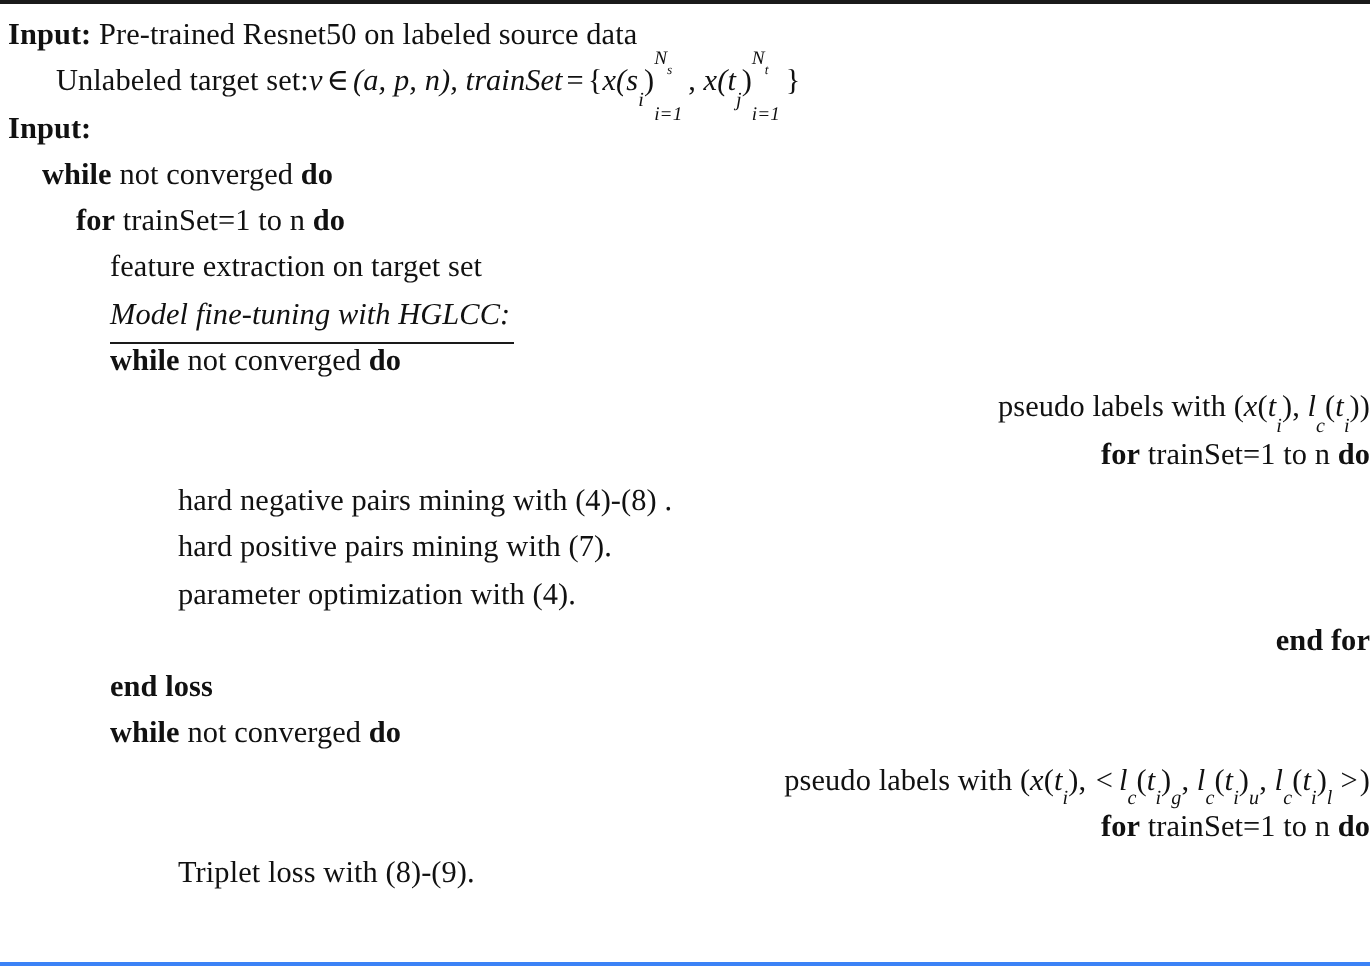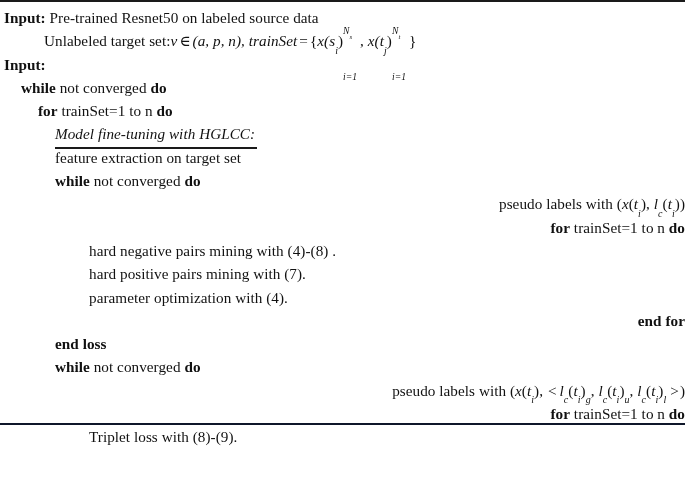--- a/index.html
+++ b/index.html
@@ -12,45 +12,45 @@
     height: 483px;
     overflow: hidden;
     font-family: "Liberation Serif", "DejaVu Serif", serif;
     color: #111111;
     -webkit-font-smoothing: antialiased;
   }
 
   #algorithm {
     position: relative;
     width: 685px;
-    height: 425px;
+    height: 483px;
     box-sizing: border-box;
     background: #ffffff;
     border-top: 2px solid #1a1a1a;
-    border-bottom: 2px solid #0f172a;
+    border-bottom: 2px solid #3b82f6;
     padding: 4px 0 0 0;
   }
 
   .line {
     position: relative;
     height: 23.3px;
     line-height: 23.3px;
     font-size: 15.2px;
     white-space: nowrap;
     letter-spacing: 0.05px;
   }
 
   
   .i0  { padding-left: 4px;   }
   .i1  { padding-left: 21px;  }
   .i2  { padding-left: 38px;  }
   .i3  { padding-left: 55px;  }
   .i4  { padding-left: 72px; text-align: right;  }
   .i5  { padding-left: 89px;  }
-  .ihang { padding-left: 44px; }
+  .ihang { padding-left: 28px; }
 
   .kw {
     font-weight: bold;
   }
   .lbl {
     font-weight: bold;
   }
 
   
   .stage {
@@ -97,21 +97,21 @@
     position: absolute;
     left: 0;
     bottom: 3.6px;
     font-size: 9.6px;
     font-style: italic;
     white-space: nowrap;
   }
   .stack .den {
     position: absolute;
     left: 0;
-    top: 19px;
+    top: 1px;
     font-size: 9.6px;
     white-space: nowrap;
   }
   .stackpad { display: inline-block; width: 17px; }
 </style>
 </head>
 <body>
 
 <div id="algorithm">
 
@@ -123,22 +123,22 @@
     <span>Unlabeled target set:</span><span class="math"><span>v</span><span class="op">∈</span><span>(a, p, n),</span>&nbsp;<span>trainSet</span><span class="op">=</span><span class="up">{</span><span>x(s</span><sub>i</sub><span class="up">)</span><span class="stack"><span class="num"><span>N</span><sub style="font-size:0.7em">s</sub></span><span class="den">i=1</span></span><span class="stackpad"></span><span class="up">,</span>&nbsp;<span>x(t</span><sub>j</sub><span class="up">)</span><span class="stack"><span class="num"><span>N</span><sub style="font-size:0.7em">t</sub></span><span class="den">i=1</span></span><span class="stackpad"></span><span class="up">}</span></span>
   </div>
 
   <div class="line i0">
     <span class="lbl">Input:</span>
   </div>
 
   <div id="body-lines">
       <div class="line i1"><span class="kw">while</span><span> not converged </span><span class="kw">do</span></div>
       <div class="line i2"><span class="kw">for</span><span> trainSet=1 to n </span><span class="kw">do</span></div>
+      <div class="line i3"><span>feature extraction on target set</span></div>
       <div class="line i3"><span class="stage">Model fine-tuning with HGLCC:<span class="stage-rule"></span></span></div>
-      <div class="line i3"><span>feature extraction on target set</span></div>
       <div class="line i3"><span class="kw">while</span><span> not converged </span><span class="kw">do</span></div>
       <div class="line i4"><span>pseudo labels with </span><span class="math"><span class="up">(</span><span>x</span><span class="up">(</span><span>t</span><sub>i</sub><span class="up">)</span><span class="up">, </span><span>l</span><sub>c</sub><span class="up">(</span><span>t</span><sub>i</sub><span class="up">)</span><span class="up">)</span></span></div>
       <div class="line i4"><span class="kw">for</span><span> trainSet=1 to n </span><span class="kw">do</span></div>
       <div class="line i5"><span>hard negative pairs mining with (4)-(8) .</span></div>
       <div class="line i5"><span>hard positive pairs mining with (7).</span></div>
       <div class="line i5"><span>parameter optimization with (4).</span></div>
       <div class="line i4"><span class="kw">end for</span></div>
       <div class="line i3"><span class="kw">end loss</span></div>
       <div class="line i3"><span class="kw">while</span><span> not converged </span><span class="kw">do</span></div>
       <div class="line i4"><span>pseudo labels with </span><span class="math"><span class="up">(</span><span>x</span><span class="up">(</span><span>t</span><sub>i</sub><span class="up">)</span><span class="up">, </span><span class="up" style="padding: 0px 3px 0px 1px;">&lt;</span><span>l</span><sub>c</sub><span class="up">(</span><span>t</span><sub>i</sub><span class="up">)</span><sub>g</sub><span class="up">, </span><span>l</span><sub>c</sub><span class="up">(</span><span>t</span><sub>i</sub><span class="up">)</span><sub>u</sub><span class="up">, </span><span>l</span><sub>c</sub><span class="up">(</span><span>t</span><sub>i</sub><span class="up">)</span><sub>l</sub><span class="up" style="padding: 0px 1px 0px 4px;">&gt;</span><span class="up">)</span></span></div>

